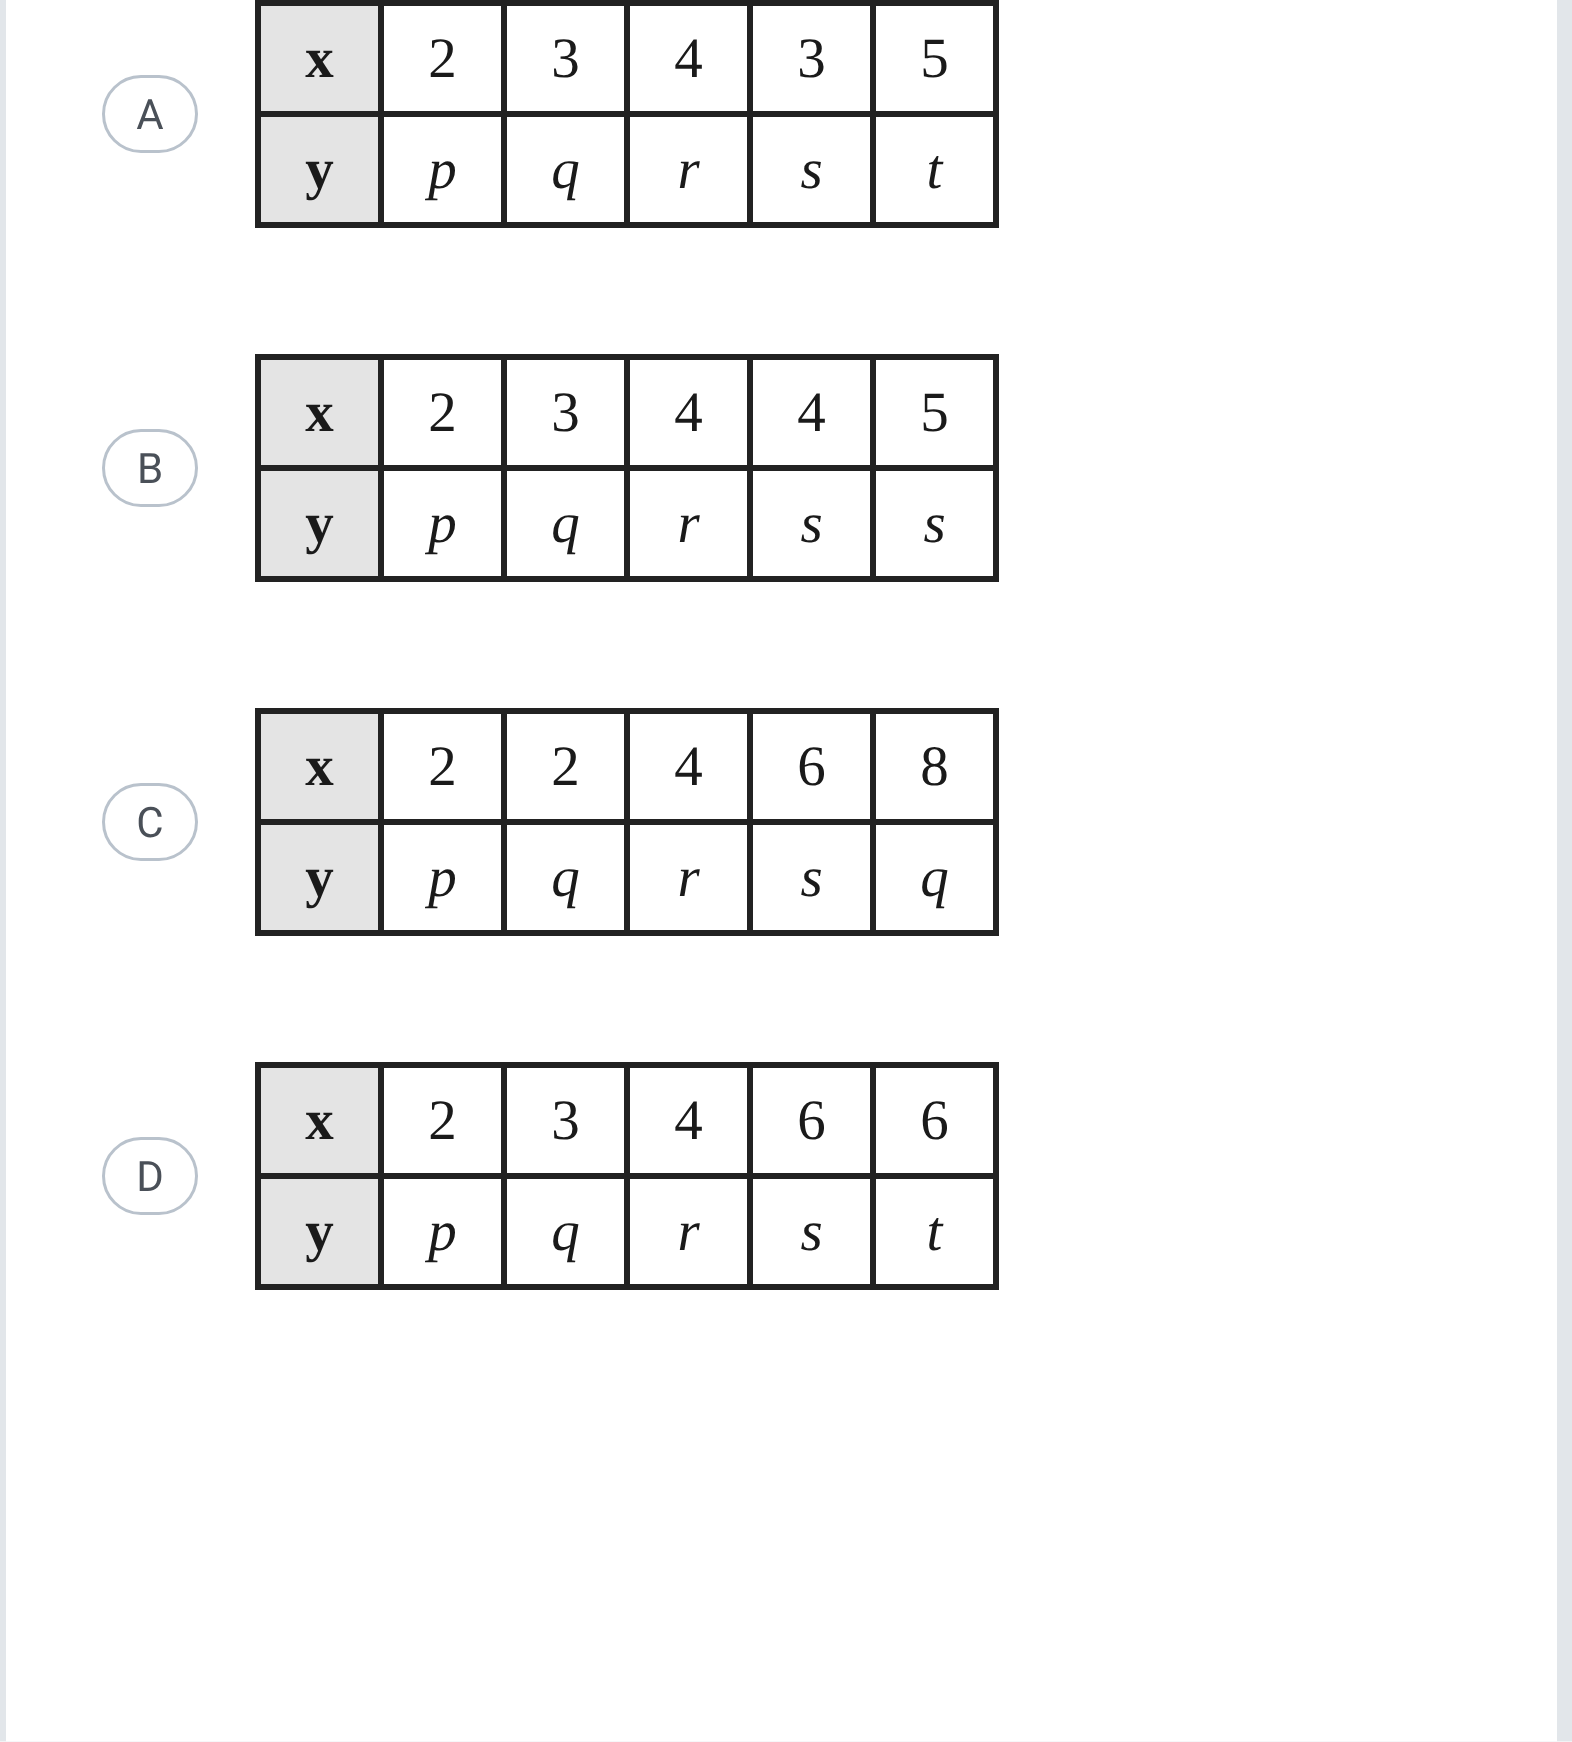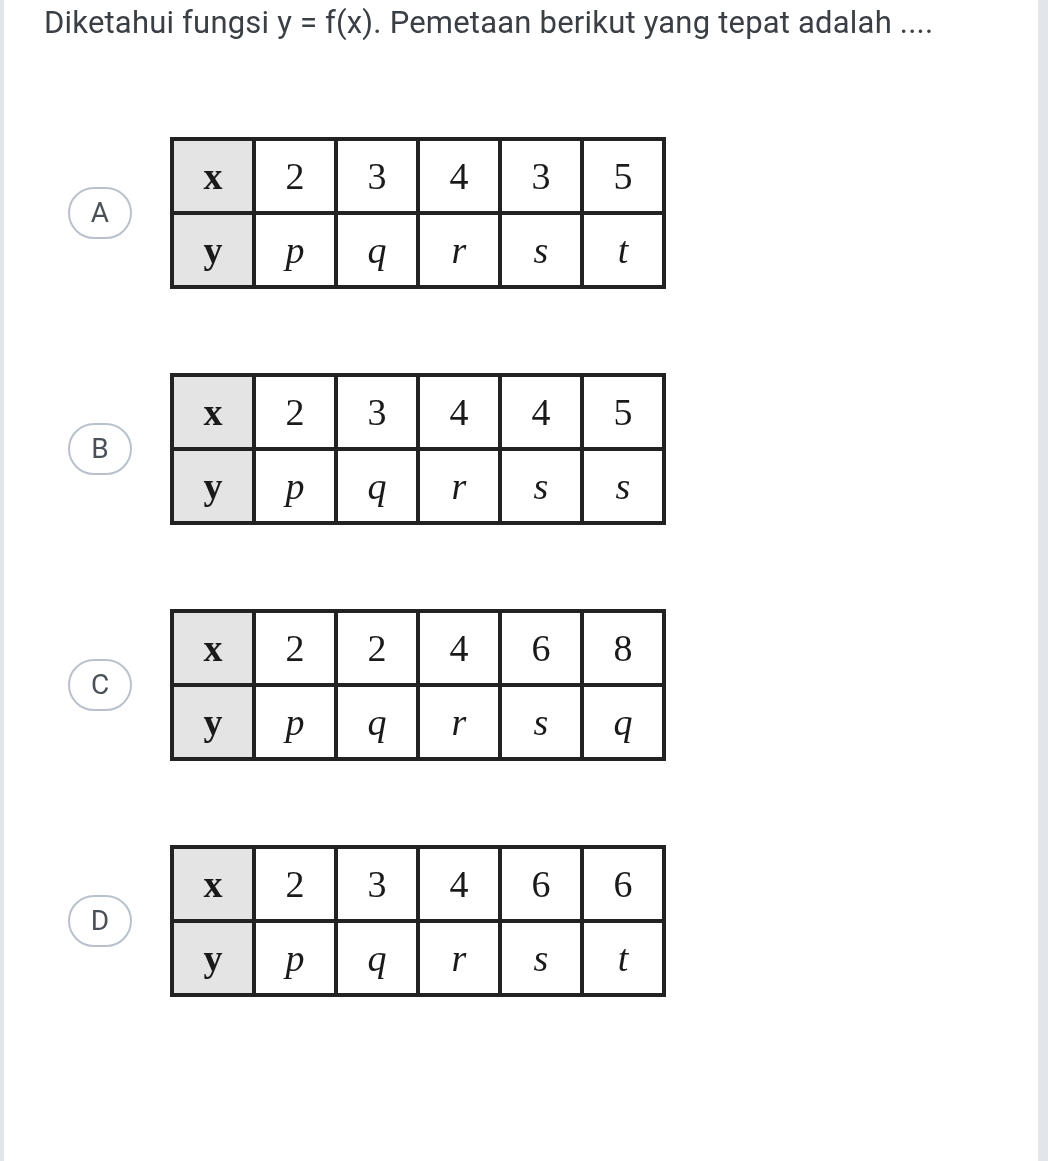--- a/index.html
+++ b/index.html
@@ -73,21 +73,20 @@
     font-style: normal;
   }
   table.map-table td.val-italic {
     font-style: italic;
   }
 </style>
 </head>
 <body>
 
 <div class="page">
-  <p class="question-text">Diketahui fungsi y = f(x). Pemetaan berikut yang tepat adalah ....</p>
 
   <div class="options-wrap">
 
     <div class="option-row">
       <div class="option-letter">A</div>
       <table class="map-table">
         <tbody>
             <tr>
           <td class="hdr">x</td>
           <td>2</td>

